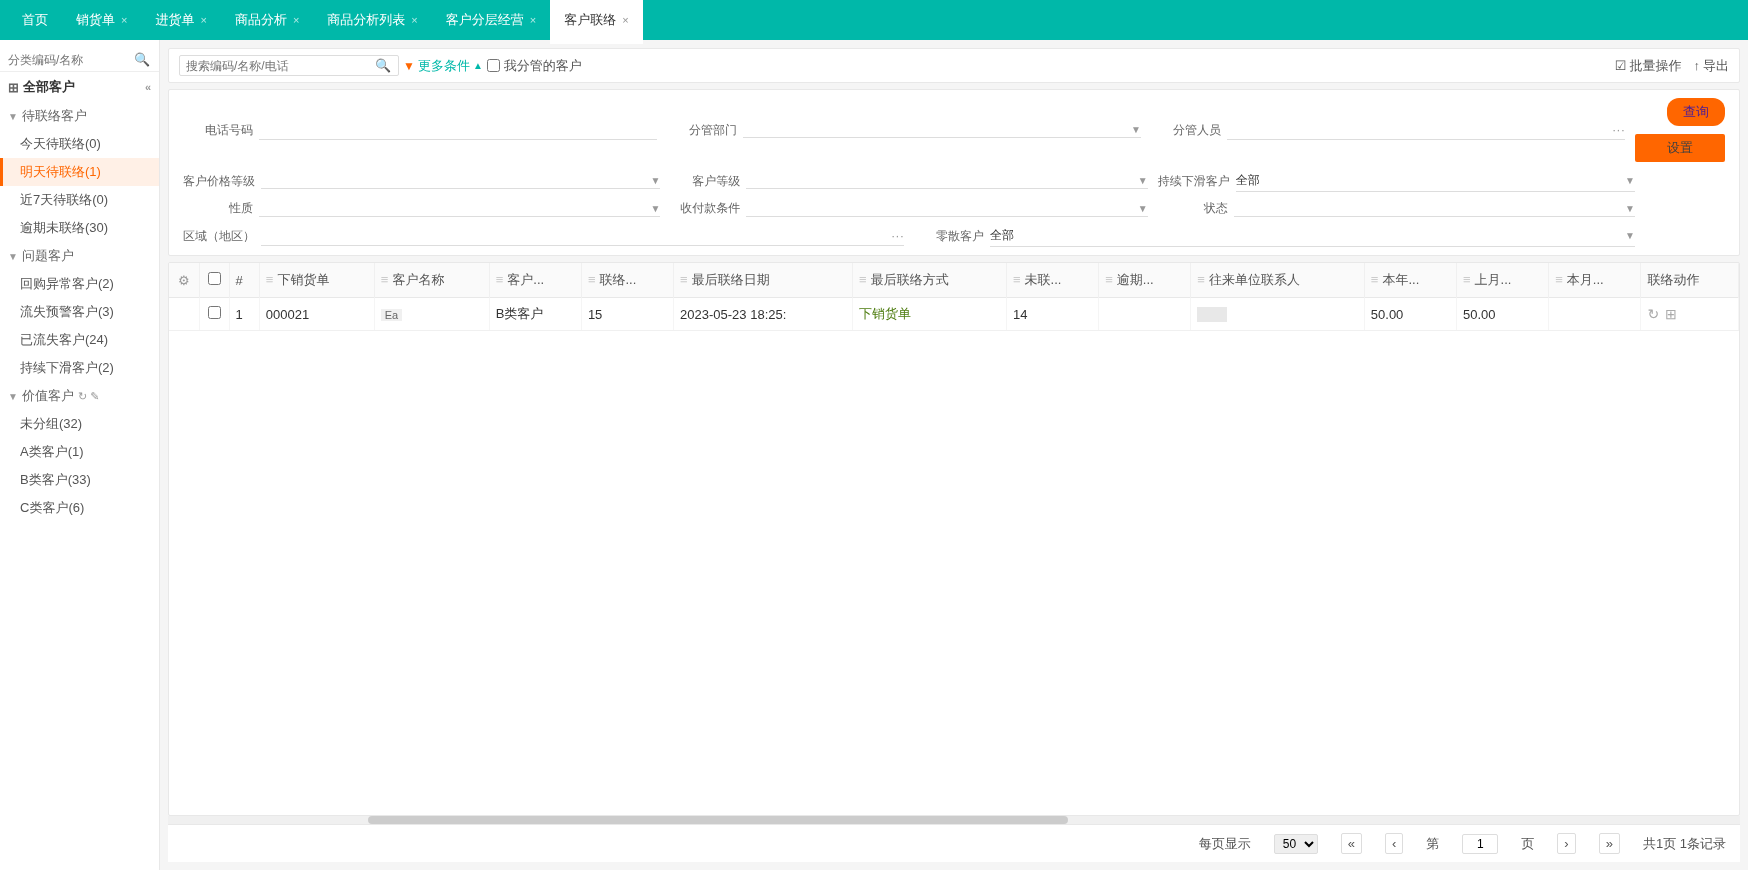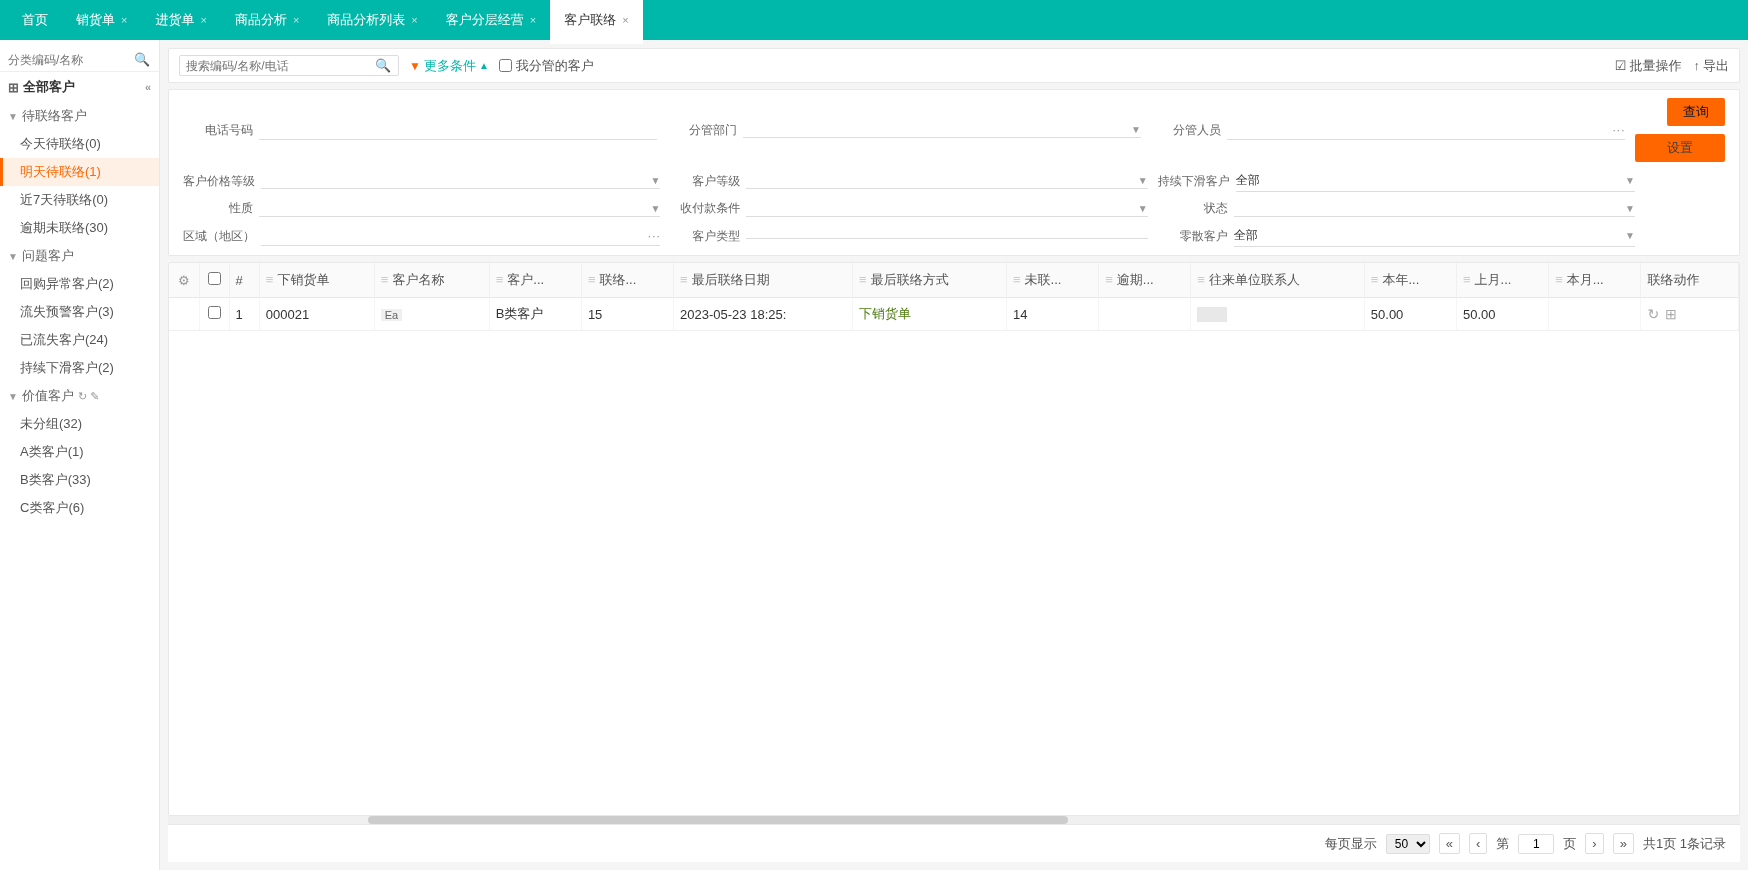--- a/index.html
+++ b/index.html
@@ -116,21 +116,21 @@
 
     
     .filter-bar {
       background: white;
       border: 1px solid #e8e8e8;
       border-radius: 2px;
       padding: 6px 10px;
       display: flex;
       align-items: center;
       margin-bottom: 6px;
-      gap: 10px;
+      gap: 4px;
     }
     .search-input-wrap {
       display: flex;
       align-items: center;
       border: 1px solid #ddd;
       border-radius: 2px;
       padding: 2px 6px;
       width: 220px;
     }
     .search-input-wrap input {
@@ -220,24 +220,24 @@
     .filter-input-line {
       flex: 1;
       border: none;
       border-bottom: 1px solid #ddd;
       outline: none;
       font-size: 12px;
       padding: 2px 0;
     }
     .query-btn {
       background: #ff6600;
-      color: #0f172a;
+      color: #4c1d95;
       border: none;
       padding: 5px 16px;
-      border-radius: 2px;
+      border-radius: 12px;
       cursor: pointer;
       font-size: 13px;
     }
     .set-btn {
       background: #ff6600;
       color: #404040;
       border: none;
       padding: 5px 32px;
       border-radius: 2px;
       cursor: pointer;
@@ -292,21 +292,21 @@
     .row-action-icon { cursor: pointer; font-size: 14px; }
 
     
     .pagination-bar {
       background: white;
       border-top: 1px solid #e8e8e8;
       padding: 8px 14px;
       display: flex;
       align-items: center;
       justify-content: flex-end;
-      gap: 9px;
+      gap: 23px;
       font-size: 12px;
       color: #555;
     }
     .page-size-select {
       border: 1px solid #ddd;
       border-radius: 2px;
       padding: 1px 4px;
       font-size: 12px;
       outline: none;
     }
@@ -546,26 +546,20 @@
         </div>
         <div style="width:80px;"></div>
       </div>
 
       <div class="filter-row">
         <div class="filter-item">
           <span class="filter-label">区域（地区）</span>
           <div class="filter-select" style="flex:1;padding:2px 0;">
             <span class="filter-select-text"></span>
             <span style="color:#999;">···</span>
-          </div>
-        </div>
-        <div class="filter-item">
-          <span class="filter-label">客户类型</span>
-          <div class="filter-select" style="flex:1;padding:2px 0;">
-            <span class="filter-select-text"></span>
           </div>
         </div>
         <div class="filter-item">
           <span class="filter-label">零散客户</span>
           <div class="filter-select" style="flex:1;padding:2px 0;">
             <span class="filter-select-text">全部</span>
             <span class="filter-select-arrow">▼</span>
           </div>
         </div>
         <div style="width:80px;"></div>

